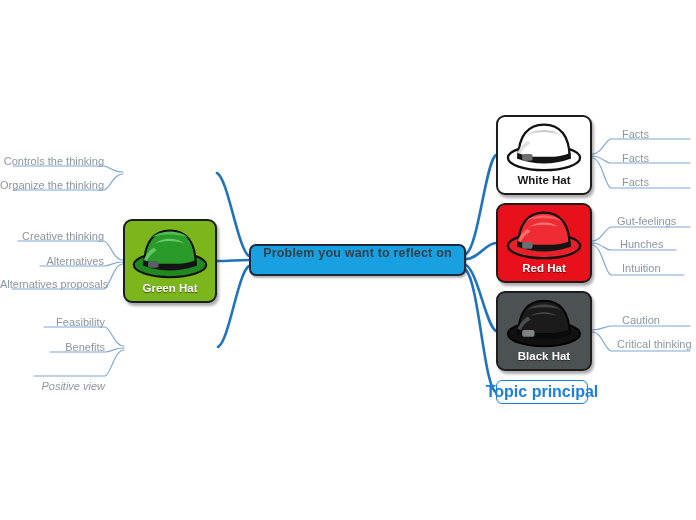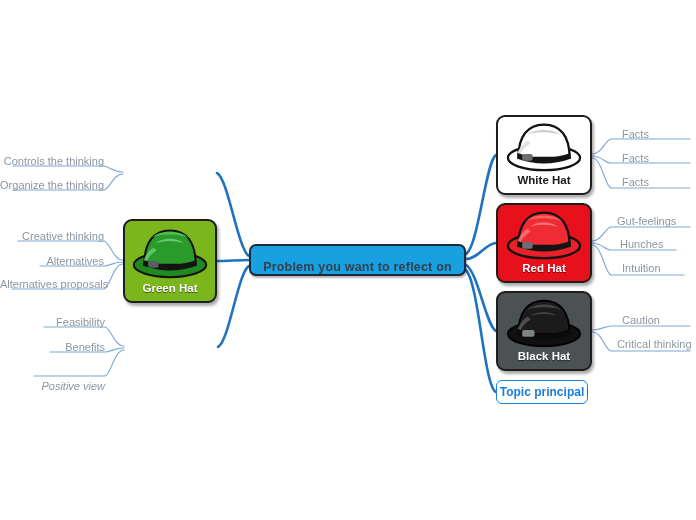--- a/index.html
+++ b/index.html
@@ -32,21 +32,21 @@
     position: absolute;
     left: 249px;
     top: 244px;
     width: 217px;
     height: 32px;
     box-sizing: border-box;
     background: #18a0e0;
     border: 2px solid #1b2a3a;
     border-radius: 7px;
     display: flex;
-    align-items: flex-end;
+    align-items: flex-start;
     justify-content: center;
     box-shadow: 1px 2px 2px rgba(0,0,0,0.30);
   }
   .central-node .label {
     font-size: 12.5px;
     font-weight: bold;
     color: #33414d;
     letter-spacing: 0.2px;
     white-space: nowrap;
   }
@@ -96,21 +96,21 @@
     height: 24px;
     box-sizing: border-box;
     background: #ffffff;
     border: 1.6px solid #1a7fe0;
     border-radius: 6px;
     display: flex;
     align-items: center;
     justify-content: center;
   }
   .topic-node .label {
-    font-size: 12px;
+    font-size: 16px;
     font-weight: bold;
     color: #1a7fe0;
     white-space: nowrap;
   }
 
   
   .leaf-label {
     position: absolute;
     font-size: 11px;
     color: #8c96a0;

